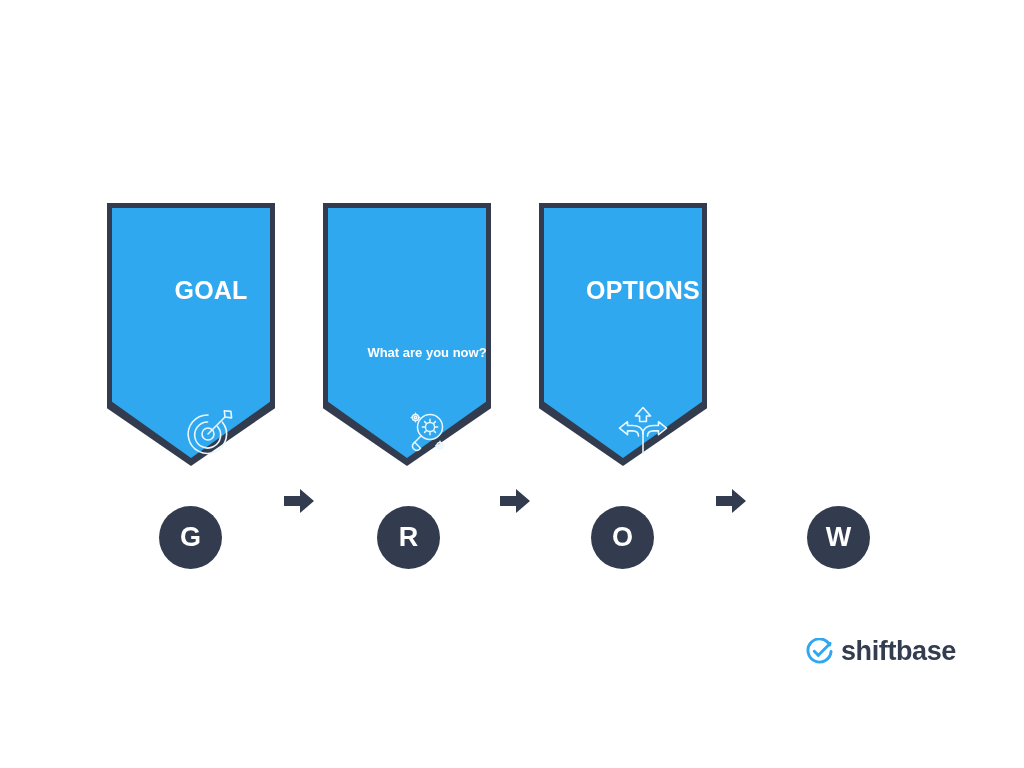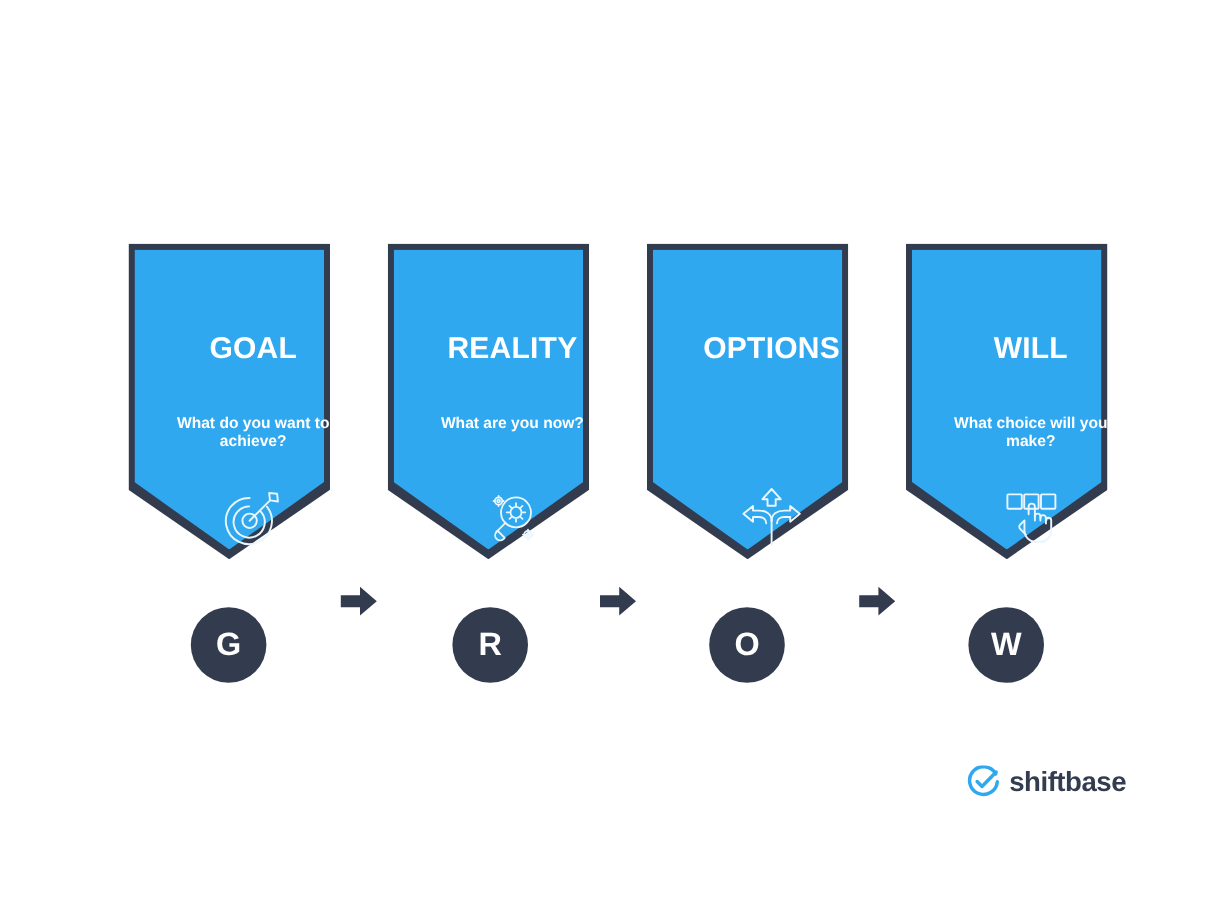--- a/index.html
+++ b/index.html
@@ -157,60 +157,58 @@
     position: absolute;
     left: 806px;
     top: 635px;
     height: 32px;
     display: flex;
     align-items: center;
     gap: 8px;
   }
   #brand-mark { width: 27px; height: 27px; display: block; }
   #brand-text {
-    font-size: 23px;
+    font-size: 27px;
     font-weight: bold;
     color: #343d4f;
     letter-spacing: -0.4px;
     line-height: 1;
   }
 </style>
 </head>
 <body>
 
 <div id="canvas">
 
 
   <div id="stage">
 
     <div class="stage-col c0">
       <div class="banner-outer">
         <div class="banner-inner"></div>
       </div>
       <div class="banner-content">
         <div class="banner-title">GOAL</div>
-        <div class="banner-sub">What do you want to achieve?</div>
         <div class="banner-icon">
           <svg viewBox="0 0 54 54" fill="none" stroke="#eaf6fd" stroke-width="1.6" stroke-linecap="round" stroke-linejoin="round">
             <circle cx="24" cy="30" r="6"></circle>
             <path d="M33.5 22.5a13 13 0 1 1-9.9-4.5"></path>
             <path d="M38.4 18.2A19.2 19.2 0 1 1 24 11"></path>
             <path d="M24 30 L41 13"></path>
             <path d="M41 13 L40.3 6.8 L46.9 7.4 L47.6 13.9 L41 13 Z"></path>
           </svg>
         </div>
       </div>
     </div>
 
     <div class="stage-col c1">
       <div class="banner-outer">
         <div class="banner-inner"></div>
       </div>
       <div class="banner-content">
-        <div class="banner-title">REALITY</div>
         <div class="banner-sub">What are you now?</div>
         <div class="banner-icon">
           <svg viewBox="0 0 54 54" fill="none" stroke="#eaf6fd" stroke-width="1.5" stroke-linecap="round" stroke-linejoin="round">
             <circle cx="30" cy="23" r="12.5"></circle>
             <path d="M21.2 31.8 L13.5 39.5"></path>
             <path d="M13.5 39.5 a4.2 4.2 0 0 0 5.9 5.9 l1.2-1.2 -5.9-5.9 Z"></path>
             <circle cx="30" cy="23" r="4.6"></circle>
             <path d="M30 15.3v2.1M30 28.6v2.1M22.3 23h2.1M35.6 23h2.1M24.6 17.6l1.5 1.5M33.9 26.9l1.5 1.5M35.4 17.6l-1.5 1.5M26.1 26.9l-1.5 1.5"></path>
             <circle cx="15.5" cy="13.5" r="3.1"></circle>
             <circle cx="15.5" cy="13.5" r="1.2"></circle>
@@ -233,40 +231,20 @@
           <svg viewBox="0 0 54 54" fill="none" stroke="#eaf6fd" stroke-width="1.6" stroke-linecap="round" stroke-linejoin="round">
             <path d="M27 50 V30"></path>
             <path d="M23.6 17.5 V12 h-4.2 L27 3.5 l7.6 8.5 h-4.2 v5.5 h-6.8 Z"></path>
             <path d="M27 30 C27 24 22 21.5 16.5 21.5 H11.5 v-3.8 L3.5 24.2 l8 6.5 v-3.8 h5 c3.6 0 6 2 6 5.2"></path>
             <path d="M27 30 C27 24 32 21.5 37.5 21.5 H42.5 v-3.8 l8 6.5 -8 6.5 v-3.8 h-5 c-3.6 0 -6 2 -6 5.2"></path>
           </svg>
         </div>
       </div>
     </div>
 
-    <div class="stage-col c3">
-      <div class="banner-outer">
-        <div class="banner-inner"></div>
-      </div>
-      <div class="banner-content">
-        <div class="banner-title">WILL</div>
-        <div class="banner-sub">What choice will you make?</div>
-        <div class="banner-icon">
-          <svg viewBox="0 0 54 54" fill="none" stroke="#eaf6fd" stroke-width="1.6" stroke-linecap="round" stroke-linejoin="round">
-            <rect x="7.5" y="8" width="12" height="12" rx="0.8"></rect>
-            <rect x="21.5" y="8" width="12" height="12" rx="0.8"></rect>
-            <rect x="35.5" y="8" width="12" height="12" rx="0.8"></rect>
-            <path d="M25.2 24.5 v-6.2 a2.6 2.6 0 0 1 5.2 0 v11.4"></path>
-            <path d="M30.4 26.3 a2.3 2.3 0 0 1 4.6 0 v3.4"></path>
-            <path d="M35 27.6 a2.3 2.3 0 0 1 4.6 0 v4.6"></path>
-            <path d="M39.6 29.6 a2.2 2.2 0 0 1 4.4 0 v8.6 a9.5 9.5 0 0 1 -9.5 9.5 h-3.2 a9.6 9.6 0 0 1 -9.6 -9.6 v-8.4 l-3.6 3.6 a2.4 2.4 0 0 0 0 3.4 l4.9 4.9"></path>
-          </svg>
-        </div>
-      </div>
-    </div>
 
     <div class="connector a0">
       <svg viewBox="0 0 32 26">
           <path d="M1 8 H17 V1 L31 13 L17 25 V18 H1 Z" fill="#333c4e"></path>
         </svg>
     </div>
     <div class="connector a1">
       <svg viewBox="0 0 32 26">
           <path d="M1 8 H17 V1 L31 13 L17 25 V18 H1 Z" fill="#333c4e"></path>
         </svg>

